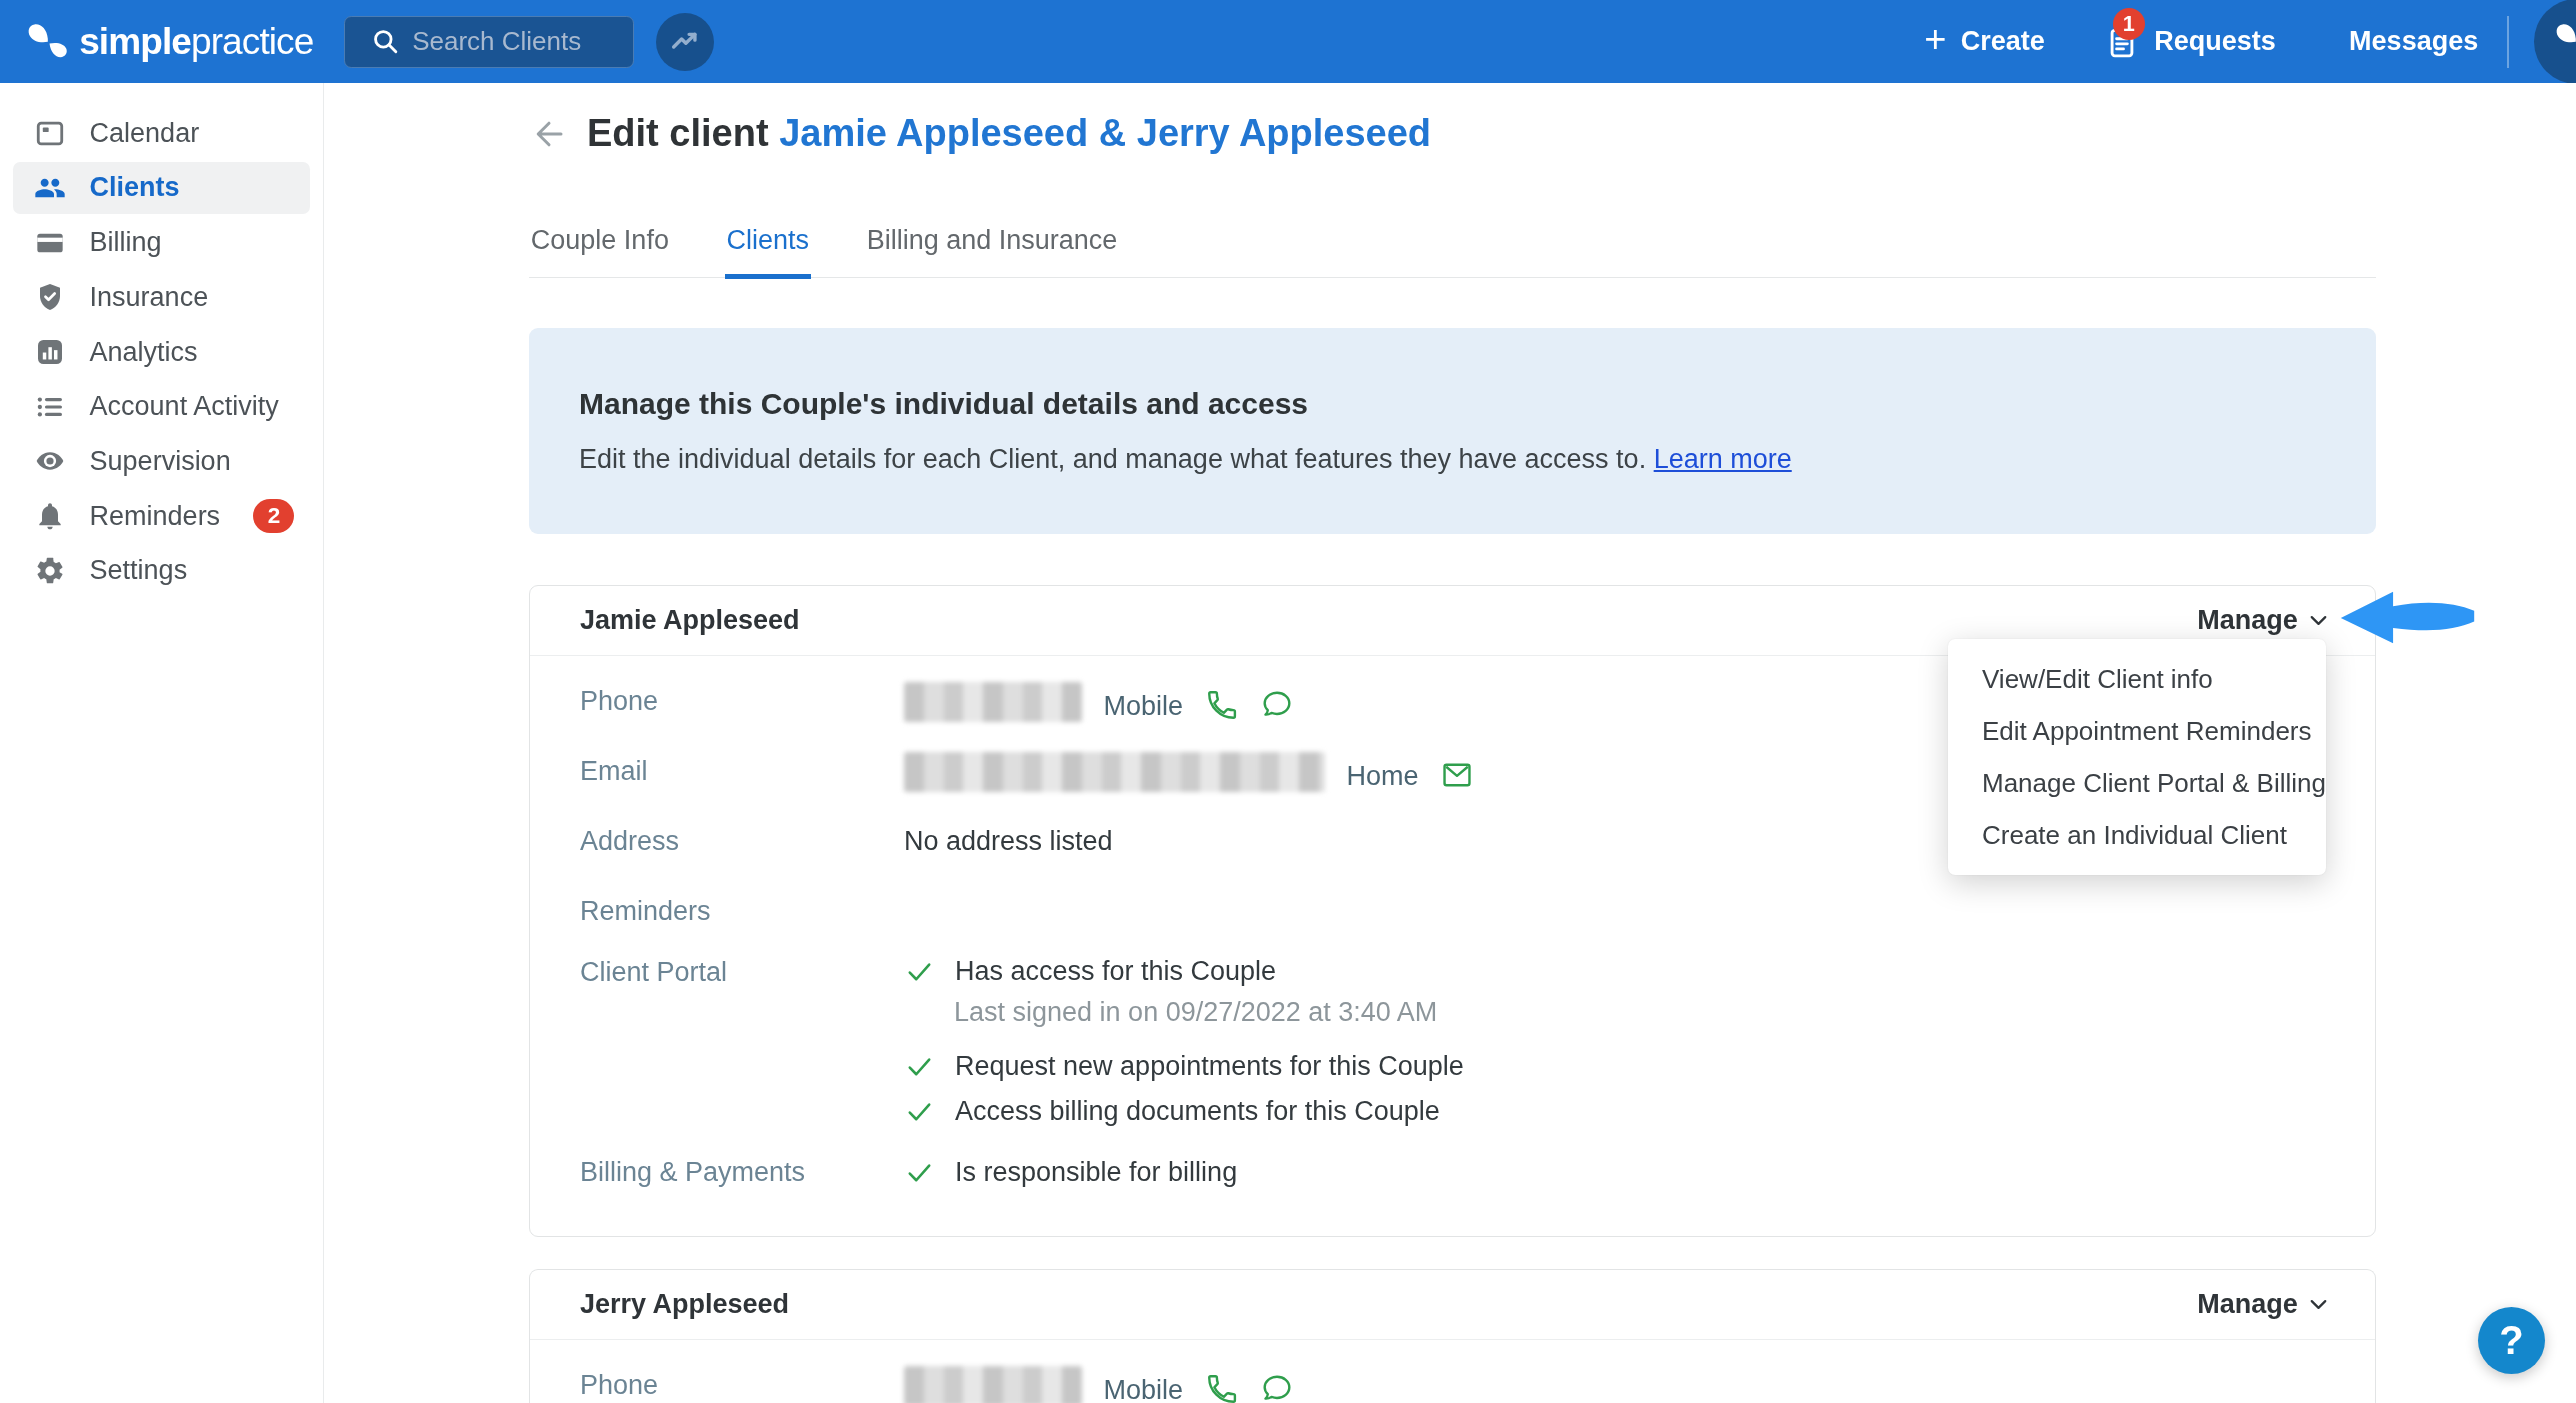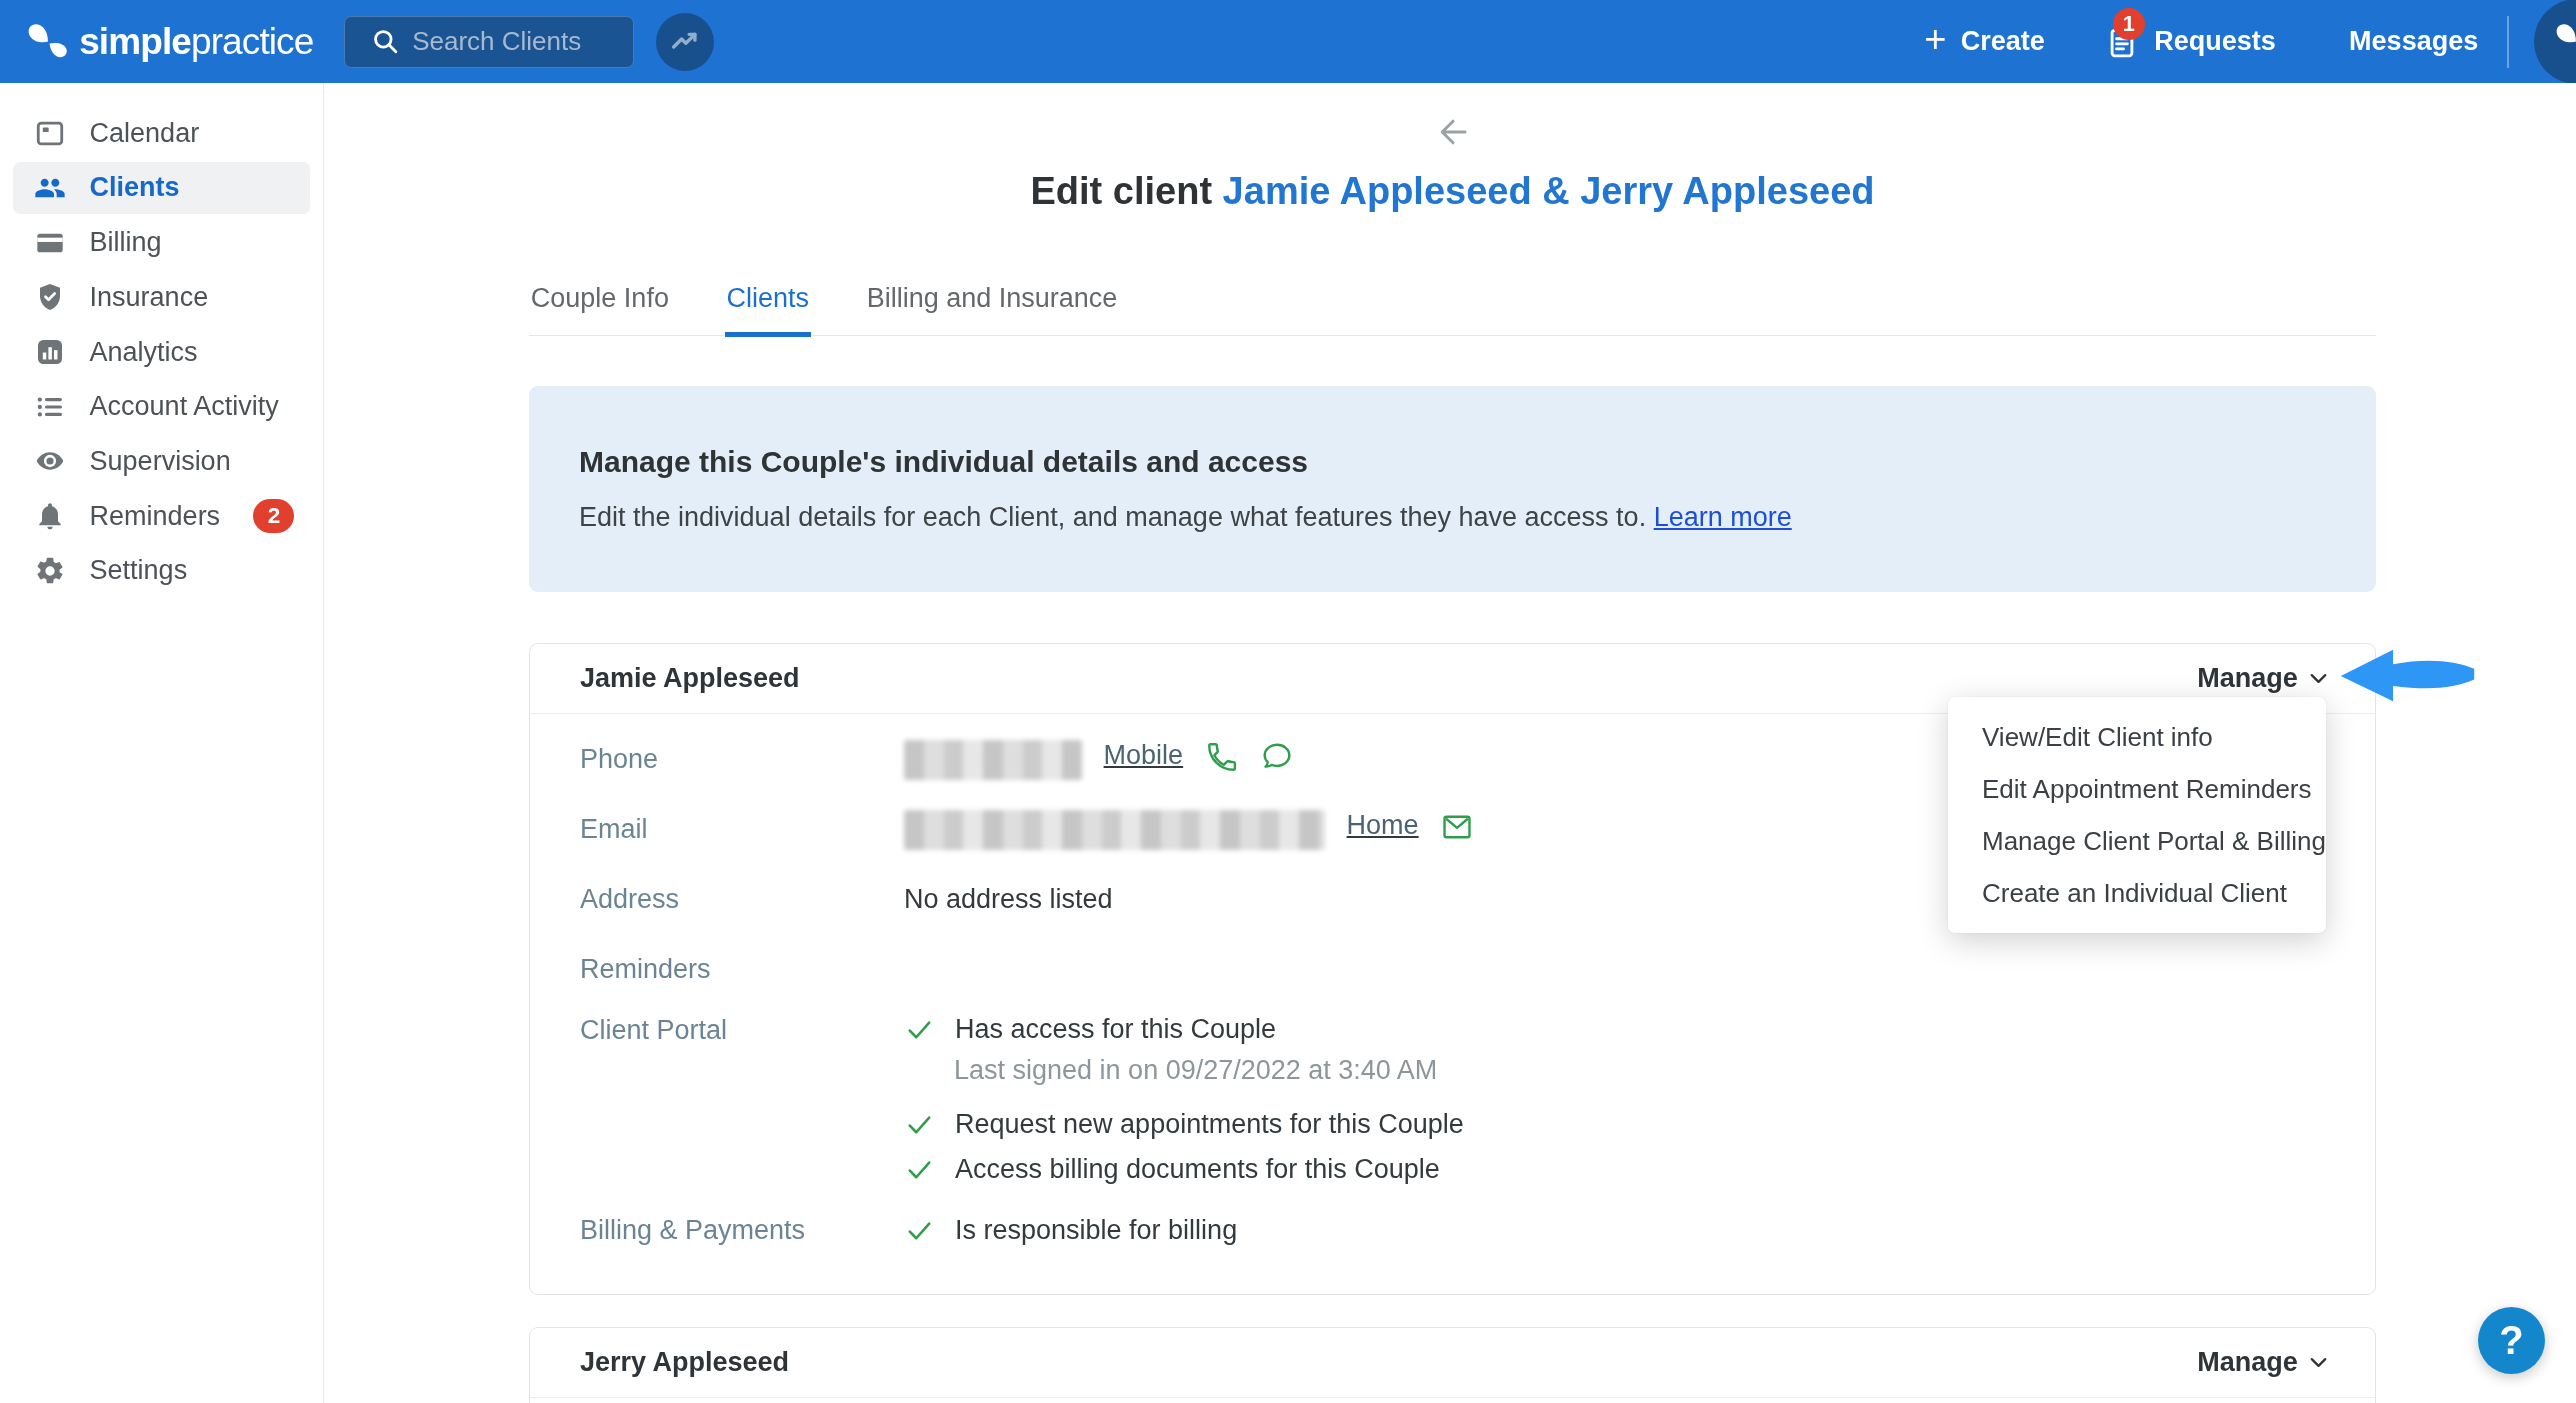--- a/index.html
+++ b/index.html
@@ -75,21 +75,21 @@
   .side-badge {
     margin-left:auto; background:#e2402f; color:#fff; font-size:22.5px; font-weight:700;
     min-width:41px; height:34px; border-radius:17px;
     display:flex; align-items:center; justify-content:center; padding:0 9px;
   }
 
   .main { flex:1; position:relative; background:#fff; overflow:hidden; }
   .content { width:1847px; margin-left:205px; }
 
   
-  .page-header { display:flex; align-items:center; gap:18px; margin-top:29px;flex-direction:column; }
+  .page-header { display:flex; align-items:center; gap:18px; margin-top:29px; }
   .back-btn { width:40px; height:40px; display:flex; align-items:center; justify-content:center; cursor:pointer; }
   .back-btn svg { width:36px; height:36px; }
   .page-title { font-size:38px; font-weight:700; color:#2f3336; }
   .page-title .name { color:#2176d2; }
 
   .tabs { display:flex; gap:54px; margin-top:70px; border-bottom:1.8px solid #e5e7e8; }
   .tab { font-size:27px; color:#63686c; padding:0 1.8px 18px; cursor:pointer; }
   .tab.active { color:#1a70cd; border-bottom:5.4px solid #1a70cd; margin-bottom:-1.8px; }
 
   
@@ -105,21 +105,21 @@
     display:flex; align-items:center; justify-content:space-between;
     height:70px; padding:0 43px 0 50px; border-bottom:1.8px solid #eceeef;
   }
   .client-name { font-size:27px; font-weight:700; color:#2f3438; }
   .manage-btn { display:flex; align-items:center; gap:7.2px; font-size:27px; font-weight:700; color:#2f3438; cursor:pointer; }
   .manage-btn svg { width:27px; height:27px; }
   .card-body { padding:10.8px 50px 29px; }
   .row { display:grid; grid-template-columns:324px 1fr; align-items:center; min-height:70px; }
   .row-label { font-size:27px; color:#6b8494; }
   .value { font-size:27px; color:#333a3e; }
-  .contact { display:flex; align-items:flex-start; gap:21.6px;text-decoration:underline; }
+  .contact { display:flex; align-items:flex-end; gap:21.6px; }
   .blur {
     height:40px; border-radius:2.7px; filter:blur(2.7px);
     background:repeating-linear-gradient(90deg,#c6c6c6 0 20px,#dedede 20px 40px,#cccccc 40px 59px,#e7e7e7 59px 79px);
   }
   .blur.phone { width:178px; }
   .blur.email { width:421px; }
   .ctype { font-size:27px; color:#4a6472; }
   .green-ic { width:34px; height:34px; cursor:pointer; }
   .row.top-align { align-items:start; }
   .row.top-align .row-label { padding-top:10.8px; }

